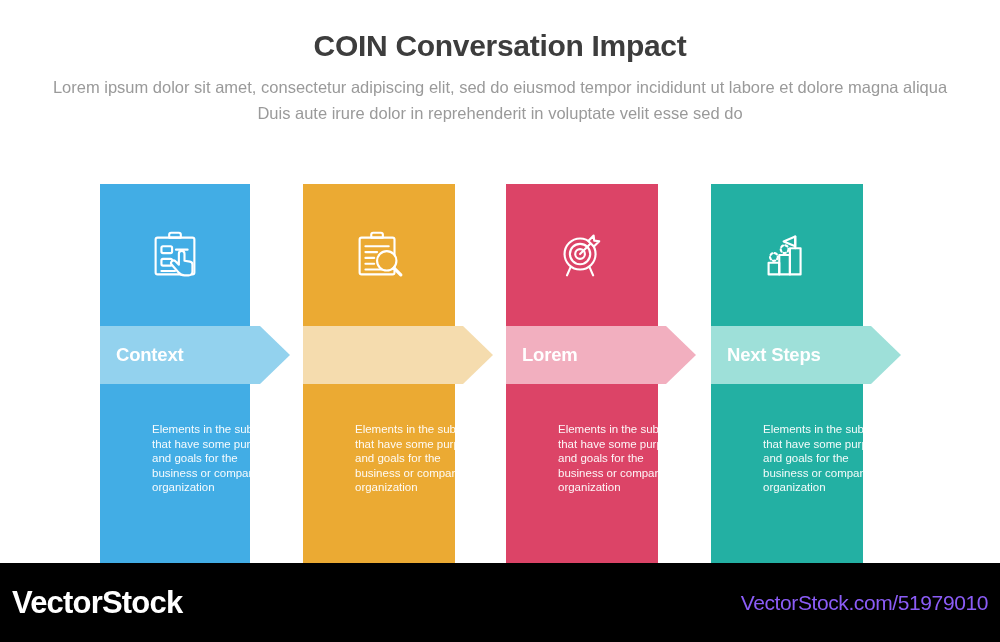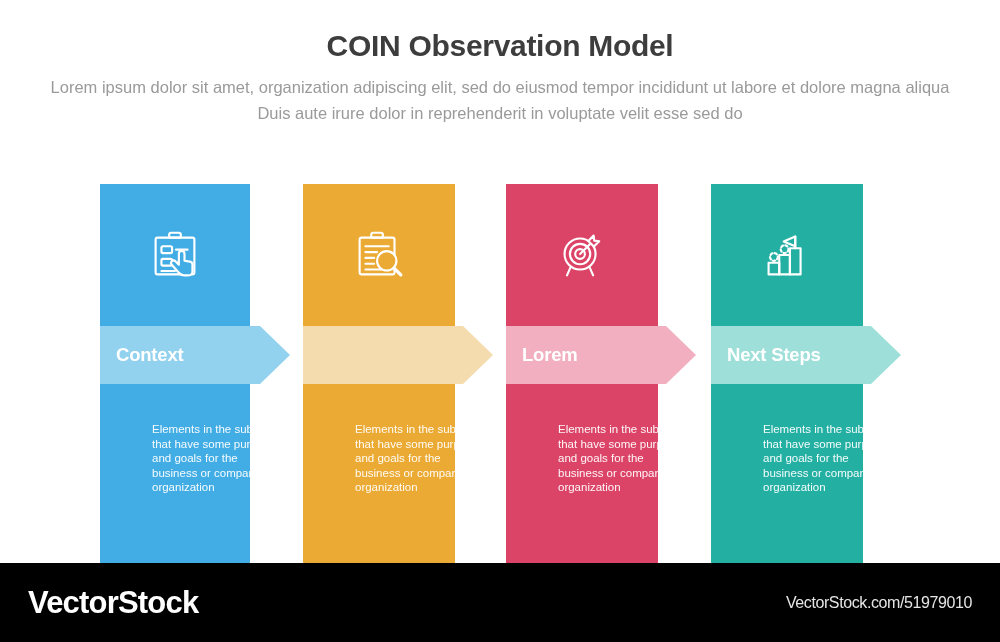--- a/index.html
+++ b/index.html
@@ -127,42 +127,42 @@
     position: absolute;
     left: 0;
     top: 563px;
     width: 1000px;
     height: 79px;
     background: #000000;
     display: flex;
     align-items: center;
     justify-content: space-between;
     box-sizing: border-box;
-    padding: 0 28px;
+    padding: 0 12px;
   }
   .footer-brand {
     color: #ffffff;
     font-size: 31px;
     font-weight: bold;
     letter-spacing: -0.8px;
   }
   .footer-url {
-    color: #e5e5e5;
-    font-size: 16px;
+    color: #8b5cf6;
+    font-size: 21px;
     letter-spacing: -0.4px;
   }
 </style>
 </head>
 <body>
 
 <div class="canvas">
 
   <div class="header">
-    <h1 class="title">COIN Observation Model</h1>
-    <p class="subtitle">Lorem ipsum dolor sit amet, organization adipiscing elit, sed do eiusmod tempor incididunt ut labore et dolore magna aliqua Duis aute irure dolor in reprehenderit in voluptate velit esse sed do</p>
+    <h1 class="title">COIN Conversation Impact</h1>
+    <p class="subtitle">Lorem ipsum dolor sit amet, consectetur adipiscing elit, sed do eiusmod tempor incididunt ut labore et dolore magna aliqua Duis aute irure dolor in reprehenderit in voluptate velit esse sed do</p>
   </div>
 
   <div class="columns">
 
     <div class="column" style="left:100px; width:150px;">
       <div class="col-body" style="background:#42ADE5;"></div>
 
       <div class="icon-zone">
         <span>
           <svg width="62" height="62" viewBox="0 0 64 64" fill="none" stroke="#ffffff" stroke-width="2.2" stroke-linecap="round" stroke-linejoin="round">

